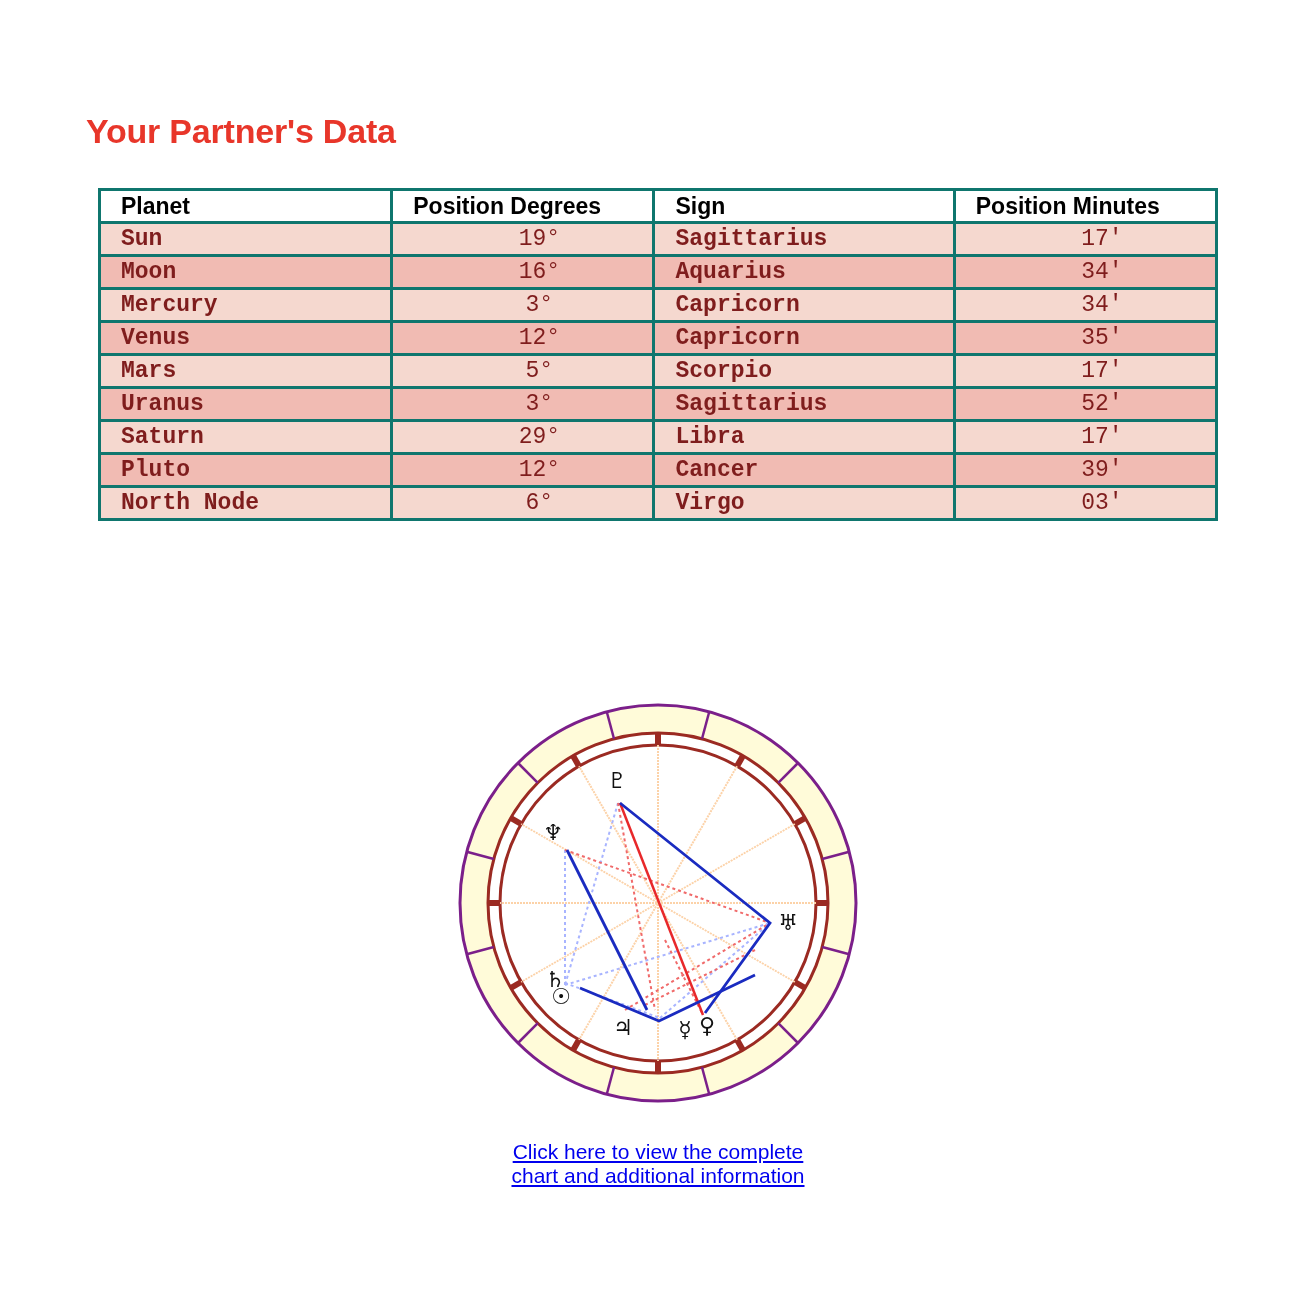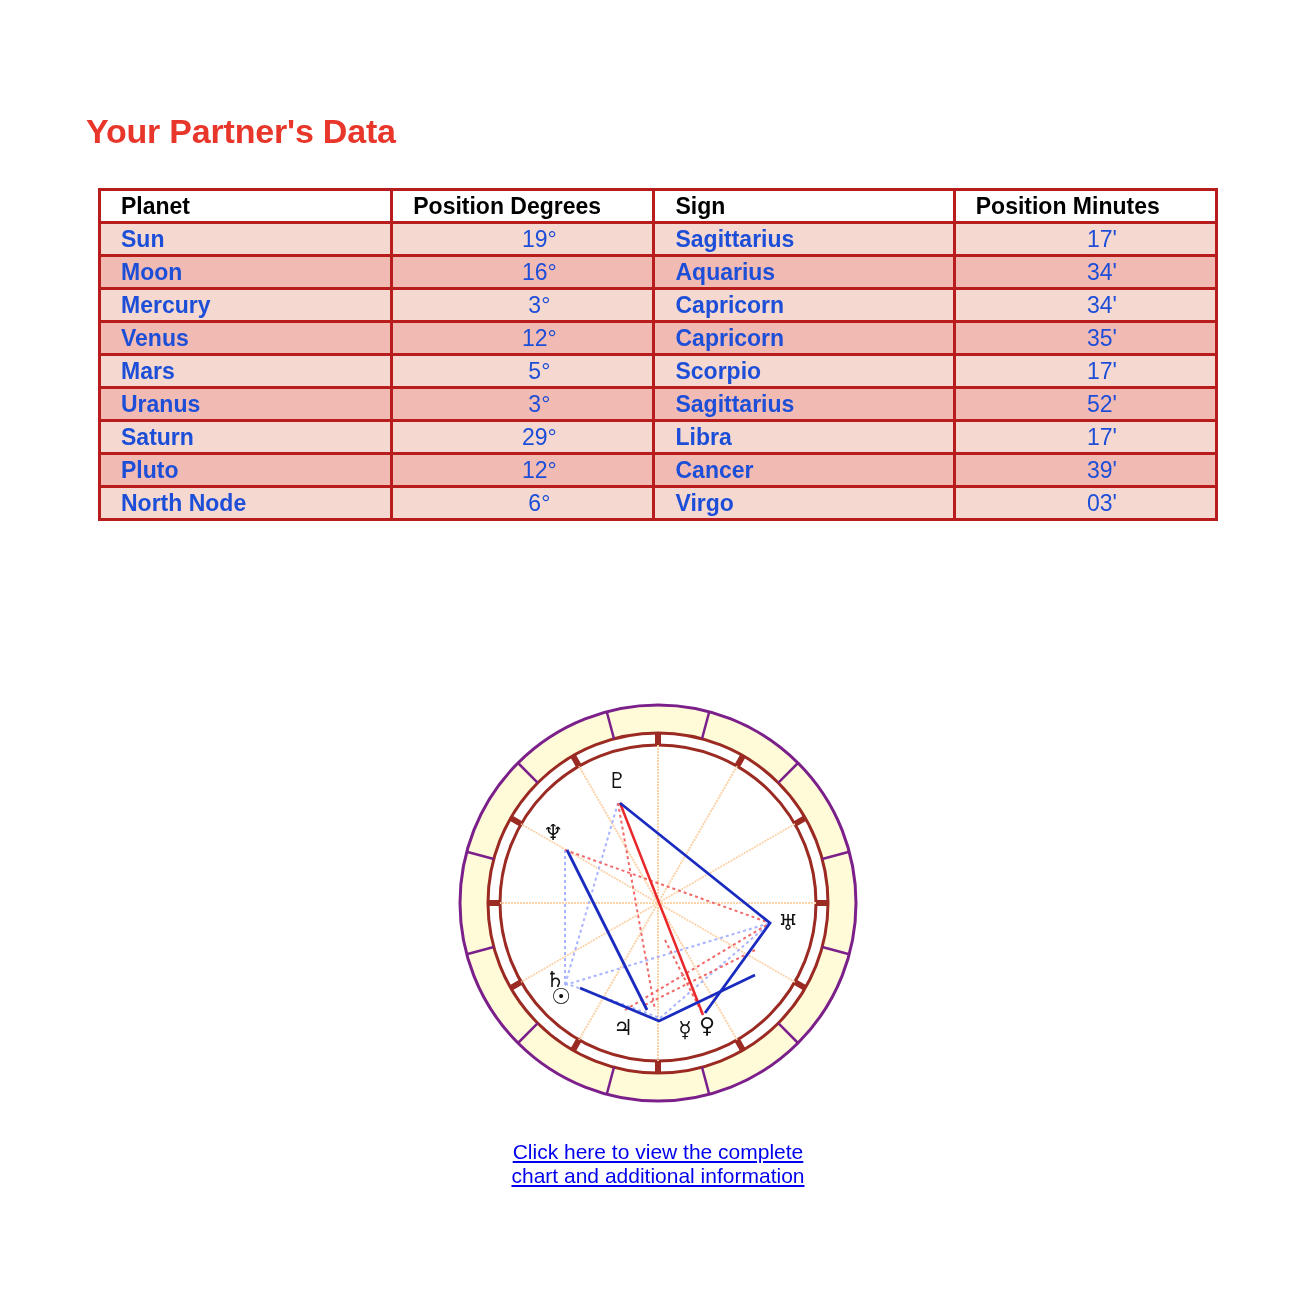--- a/index.html
+++ b/index.html
@@ -8,26 +8,26 @@
       position: absolute; left: 78px; top: 104px; margin: 8px;
       font-size: 34px; font-weight: bold; color: #e8362a;
       font-family: "Liberation Sans", sans-serif; letter-spacing: -0.2px;
     }
     table.data {
       position: absolute; left: 98px; top: 188px;
       width: 1120px; border-collapse: collapse;
       border: 3px solid #000;
     }
     table.data th, table.data td {
-      border: 3px solid #b91c1c; height: 30px; padding: 0;
+      border: 3px solid #0f766e; height: 30px; padding: 0;
       font-size: 23px; text-align: left; vertical-align: middle;
       font-family: "Liberation Sans", sans-serif;
     }
     table.data th { background: #ffffff; color: #000; font-weight: bold; padding-left: 20px; }
-    table.data td { color: #1d4ed8; }
+    table.data td { color: #7f1d1d; font-family: Liberation Mono, monospace; }
     table.data td.c-planet, table.data td.c-sign { font-weight: bold; padding-left: 20px; }
     table.data td.c-deg, table.data td.c-min { padding-left: 33px; text-align: center; }
     table.data tr.odd td { background: #f5d8cf; }
     table.data tr.even td { background: #f1bbb3; }
     col.w1 { width: 292px; } col.w2 { width: 262px; } col.w3 { width: 300px; } col.w4 { width: 262px; }
     .wheel { position: absolute; left: 455px; top: 700px; width: 406px; height: 406px; }
     .link {
       position: absolute; left: 490px; top: 1140px; width: 336px;
       text-align: center; font-size: 21px; line-height: 24px;
       color: #0000ee; text-decoration: underline;

